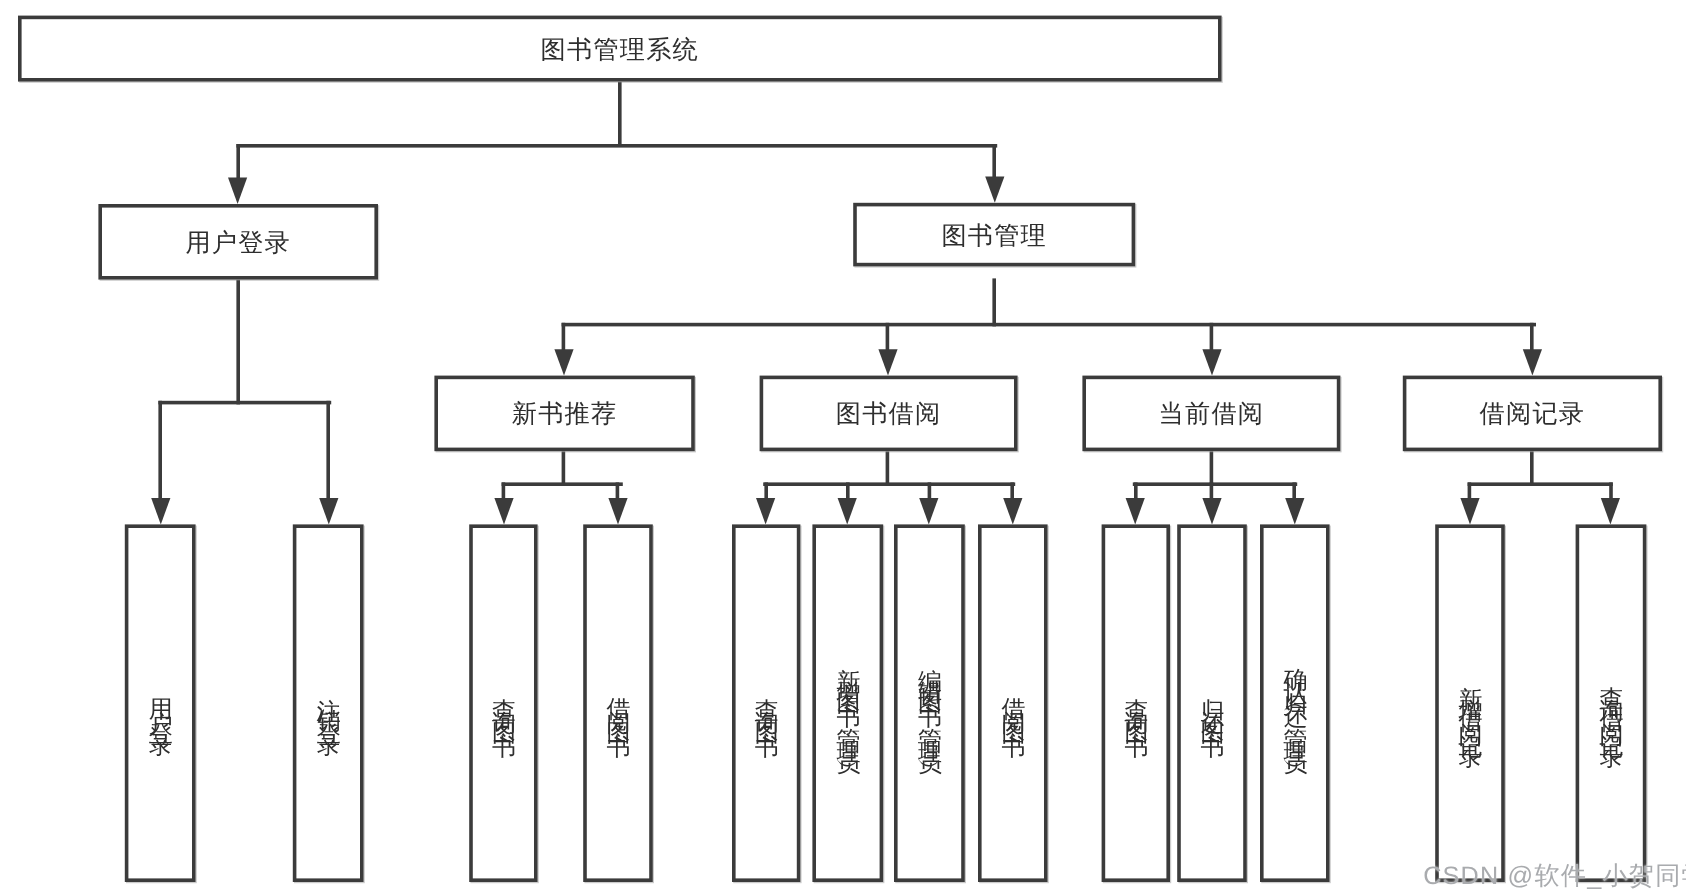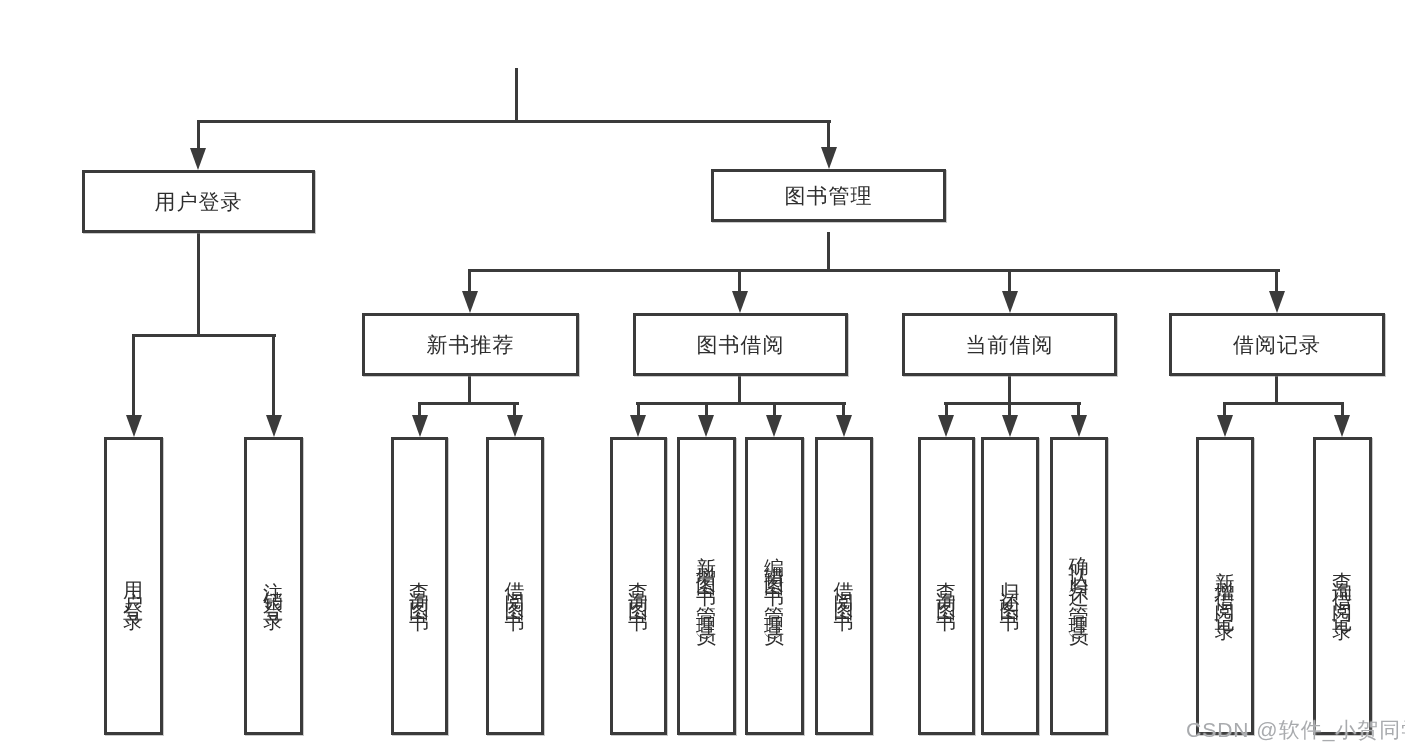--- a/index.html
+++ b/index.html
@@ -93,20 +93,23 @@
   <div class="vline" style="left:1077px;top:402px;height:15px"></div>
   <div class="arrow" style="left:1071px;top:415px"></div>
 
   <div class="vline" style="left:1275px;top:376px;height:29px"></div>
   <div class="hline" style="left:1223px;top:402px;width:121px"></div>
   <div class="vline" style="left:1223px;top:402px;height:15px"></div>
   <div class="arrow" style="left:1217px;top:415px"></div>
   <div class="vline" style="left:1341px;top:402px;height:15px"></div>
   <div class="arrow" style="left:1334px;top:415px"></div>
 
+  <div class="box" style="left:15px;top:13px;width:1003px;height:55px">
+    <span>图书管理系统</span>
+  </div>
 
   <div class="box" style="left:82px;top:170px;width:233px;height:63px">
     <span>用户登录</span>
   </div>
   <div class="box" style="left:711px;top:169px;width:235px;height:53px">
     <span>图书管理</span>
   </div>
 
   <div class="box" style="left:633px;top:313px;width:215px;height:63px">
     <span>图书借阅</span>

